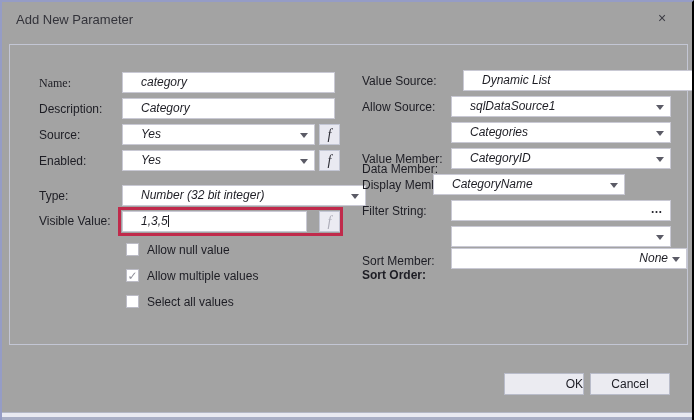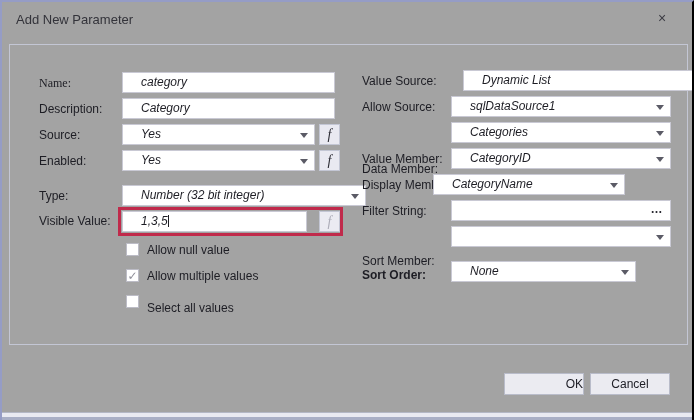--- a/index.html
+++ b/index.html
@@ -129,21 +129,21 @@
 
   <div class="chk-box" style="left:124px; top:241px;"></div>
   <span class="chk-label" style="left:145px; top:241px;">Allow null value</span>
 
   <div class="chk-box" style="left:124px; top:267px;">
     <span class="mark">✓</span>
   </div>
   <span class="chk-label" style="left:145px; top:267px;">Allow multiple values</span>
 
   <div class="chk-box" style="left:124px; top:293px;"></div>
-  <span class="chk-label" style="left:145px; top:299px;">Select all values</span>
+  <span class="chk-label" style="left:145px; top:293px;">Select all values</span>
 
   <span class="lbl" style="left:360px; top:72px;">Value Source:</span>
   <div class="field combo" style="left:461px; top:68px; width:245px;">
     <span class="val">Dynamic List</span>
     <span class="arrow"></span>
   </div>
 
   <span class="lbl" style="left:360px; top:98px;">Allow Source:</span>
   <div class="field combo" style="left:449px; top:94px; width:220px;">
     <span class="val">sqlDataSource1</span>
@@ -174,21 +174,21 @@
     <span class="ellipsis-btn">…</span>
   </div>
 
   <span class="lbl" style="left:360px; top:228px;margin-top:24px;">Sort Member:</span>
   <div class="field combo" style="left:449px; top:224px; width:220px;">
     <span class="val"></span>
     <span class="arrow"></span>
   </div>
 
   <span class="lbl" style="left:360px; top:266px;font-weight:bold;">Sort Order:</span>
-  <div class="field combo" style="left:449px; top:259px; width:185px;">
+  <div class="field combo" style="left:449px; top:246px; width:236px;text-align:right;">
     <span class="val">None</span>
     <span class="arrow"></span>
   </div>
 
   <button class="btn" style="left:502px;text-align:right;">OK</button>
   <button class="btn" style="left:588px;">Cancel</button>
 
   <div class="bottom-line"></div>
   <div class="bottom-band"></div>
   <div class="bottom-strip"></div>

